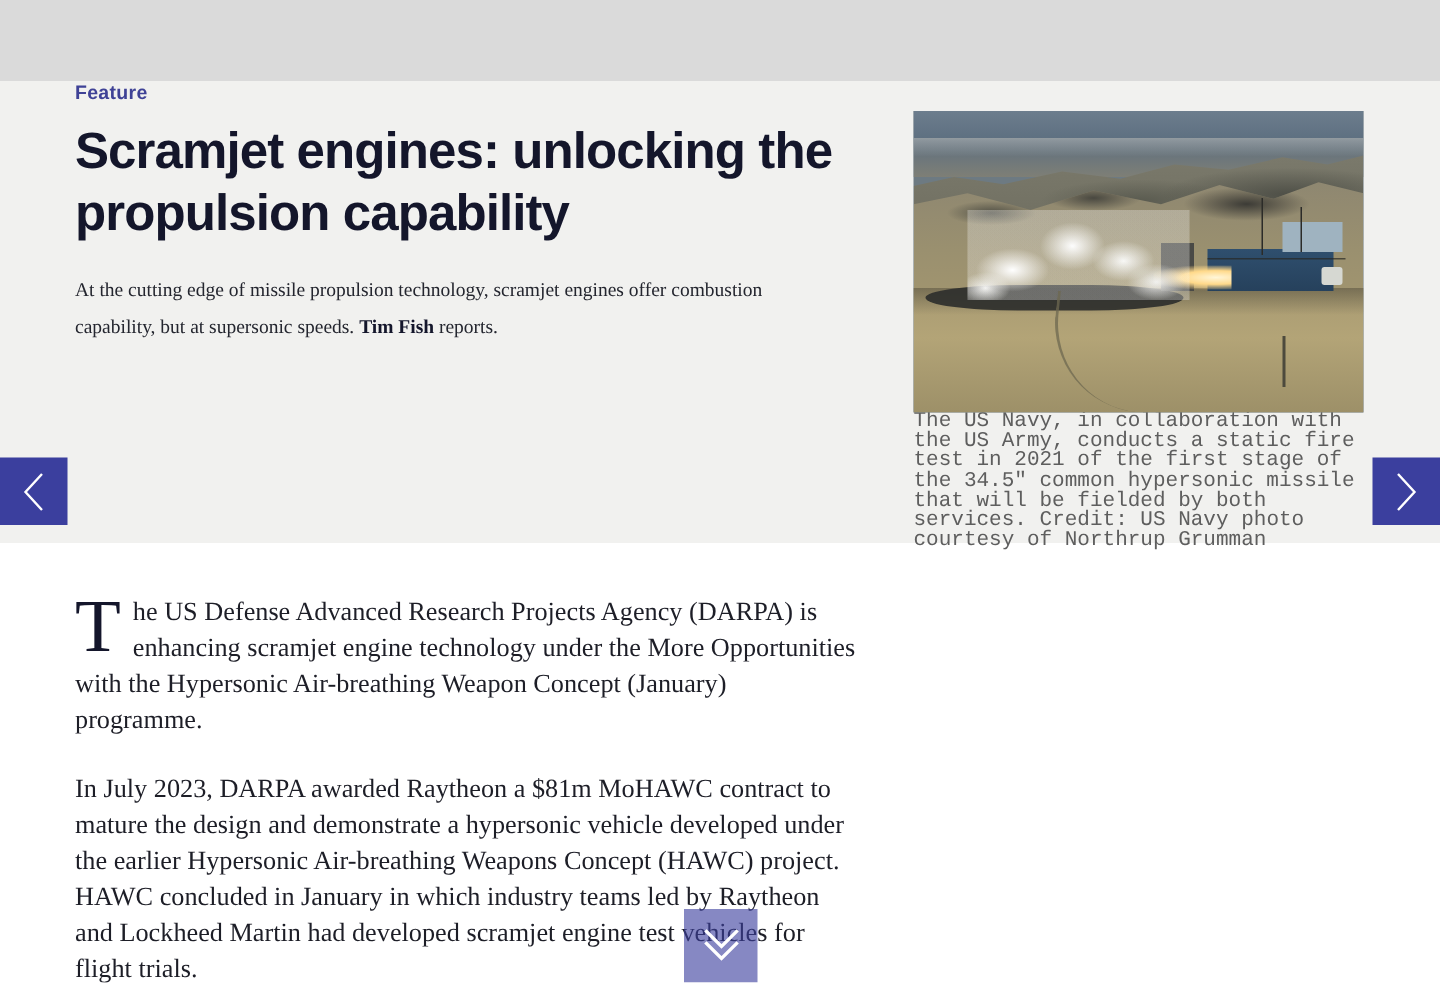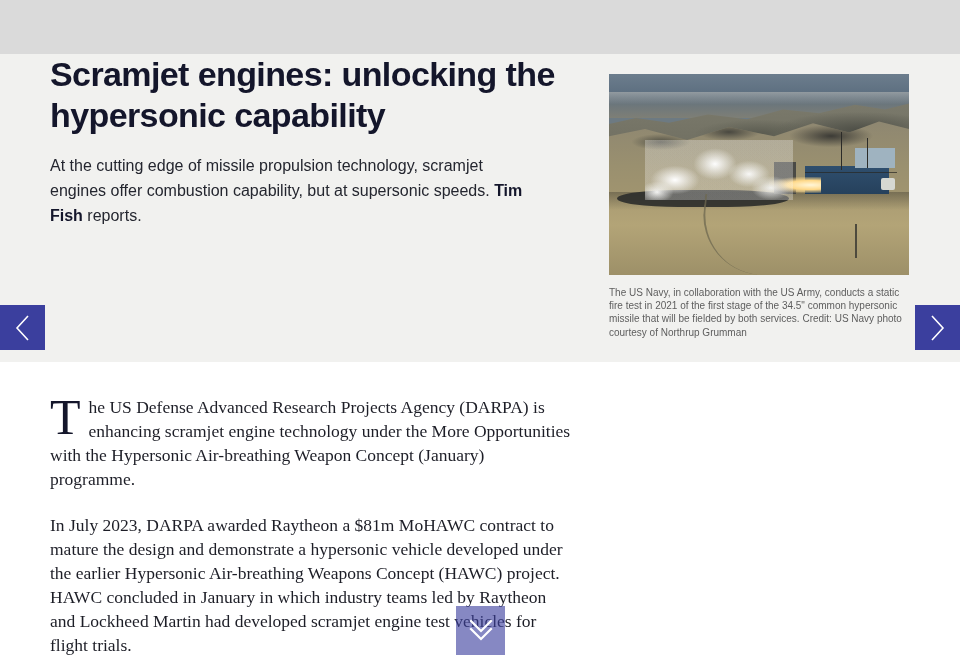--- a/index.html
+++ b/index.html
@@ -55,22 +55,22 @@
     font-size: 34px;
     line-height: 41px;
     font-weight: bold;
     color: #14162b;
     letter-spacing: -0.6px;
     margin: 0 0 17px 0;
     max-width: 520px;
   }
 
   .standfirst {
-    font-family: Liberation Sans, sans-serif;
-    font-size: 16px;
+    font-family: Liberation Serif, serif;
+    font-size: 13px;
     line-height: 25px;
     color: #24262f;
     margin: 0;
     max-width: 490px;
   }
   .standfirst .byline {
     font-weight: bold;
     color: #14162b;
   }
 
@@ -200,23 +200,22 @@
     width: 148px; height: 60px;
     background:
       radial-gradient(ellipse 34px 20px at 30px 40px, #ffffff 0%, rgba(255,255,255,0.1) 72%),
       radial-gradient(ellipse 30px 22px at 70px 24px, #fdfdfd 0%, rgba(253,253,253,0.08) 72%),
       radial-gradient(ellipse 28px 18px at 104px 34px, #f6f6f4 0%, rgba(246,246,244,0.06) 74%),
       radial-gradient(ellipse 26px 16px at 126px 48px, #ededea 0%, rgba(237,237,234,0.05) 76%),
       radial-gradient(ellipse 22px 14px at 12px 52px, #f2f2f0 0%, rgba(242,242,240,0.05) 76%);
   }
 
   .caption {
-    margin-top: 11px;
-    font-family: Liberation Sans, sans-serif;
-    font-size: 10px;
+    font-family: Liberation Mono, monospace;
+    font-size: 14px;
     line-height: 13.2px;
     color: #5e5e5e;
     width: 296px;
   }
 
   
   .nav-arrow {
     position: absolute;
     width: 45px;
     height: 45px;
@@ -274,21 +273,22 @@
   }
 </style>
 </head>
 <body>
 
 <div class="top-bar"></div>
 
 <div class="hero"></div>
 
 <div class="hero-text">
-  <h1 class="headline">Scramjet engines: unlocking the hypersonic capability</h1>
+  <div class="kicker">Feature</div>
+  <h1 class="headline">Scramjet engines: unlocking the propulsion capability</h1>
   <p class="standfirst"><span>At the cutting edge of missile propulsion technology, scramjet engines offer combustion capability, but at supersonic speeds. </span><span class="byline">Tim Fish</span><span> reports.</span></p>
 </div>
 
 <div class="figure">
   <div class="photo" aria-label="Static fire test of a hypersonic missile first stage producing a large white smoke plume at a desert test site">
     <div class="ph-sky"></div>
     <div class="ph-ridge"></div>
     <div class="ph-hill"></div>
     <div class="ph-field"></div>
     <div class="ph-pad"></div>

